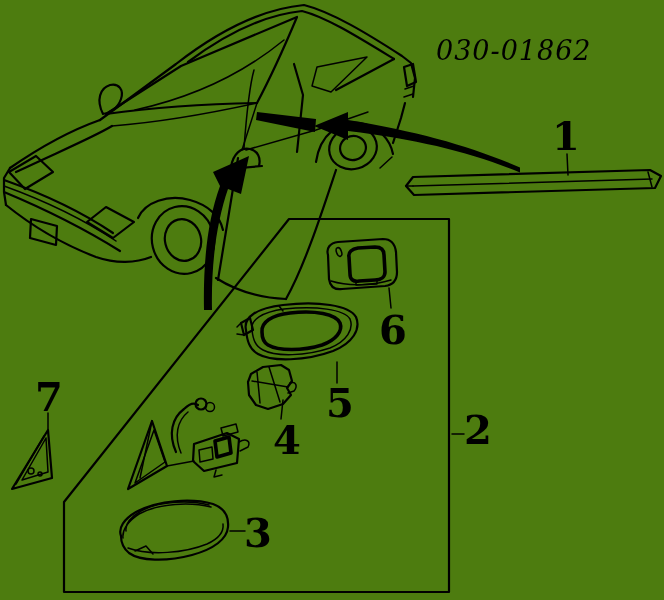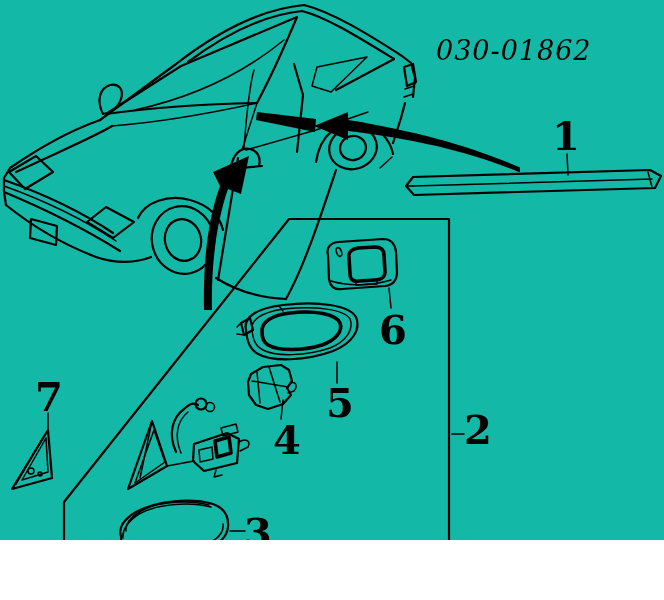--- a/index.html
+++ b/index.html
@@ -1,19 +1,19 @@
 <!DOCTYPE html>
 <html><head>
 <meta charset="utf-8">
 <style>
   html,body{margin:0;padding:0;background:#ffffff;}
   .stage{
     position:relative;
-    width:664px;height:540px;
-    background:#14b8a6;
+    width:664px;height:600px;
+    background:#4d7c0f;
     overflow:hidden;
     font-family:"DejaVu Serif","Liberation Serif",serif;
   }
   svg{display:block;}
   .ln{stroke:#000;fill:none;stroke-width:2.2;stroke-linecap:round;stroke-linejoin:round;}
   .fine{stroke:#000;fill:none;stroke-width:1.5;stroke-linecap:round;stroke-linejoin:round;}
   .thick{stroke:#000;fill:none;stroke-width:3.6;stroke-linejoin:round;}
   .solid{fill:#000;stroke:none;}
   .part-label{
     font-family:"DejaVu Serif","Liberation Serif",serif;

